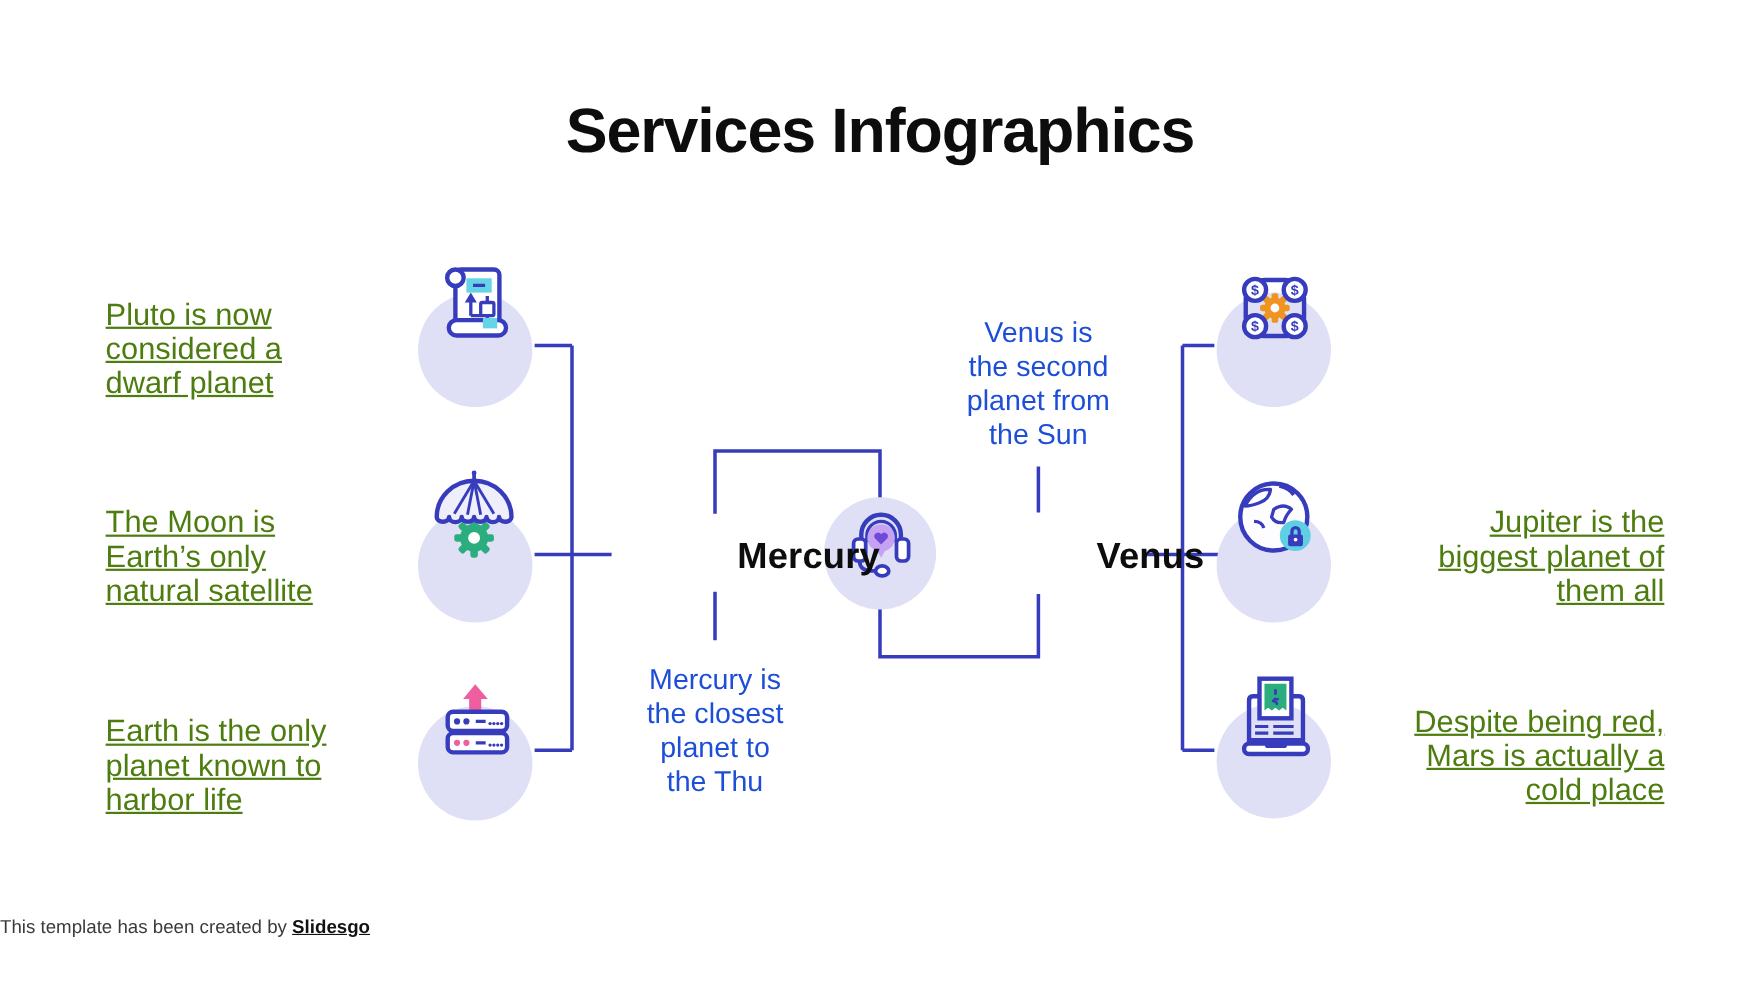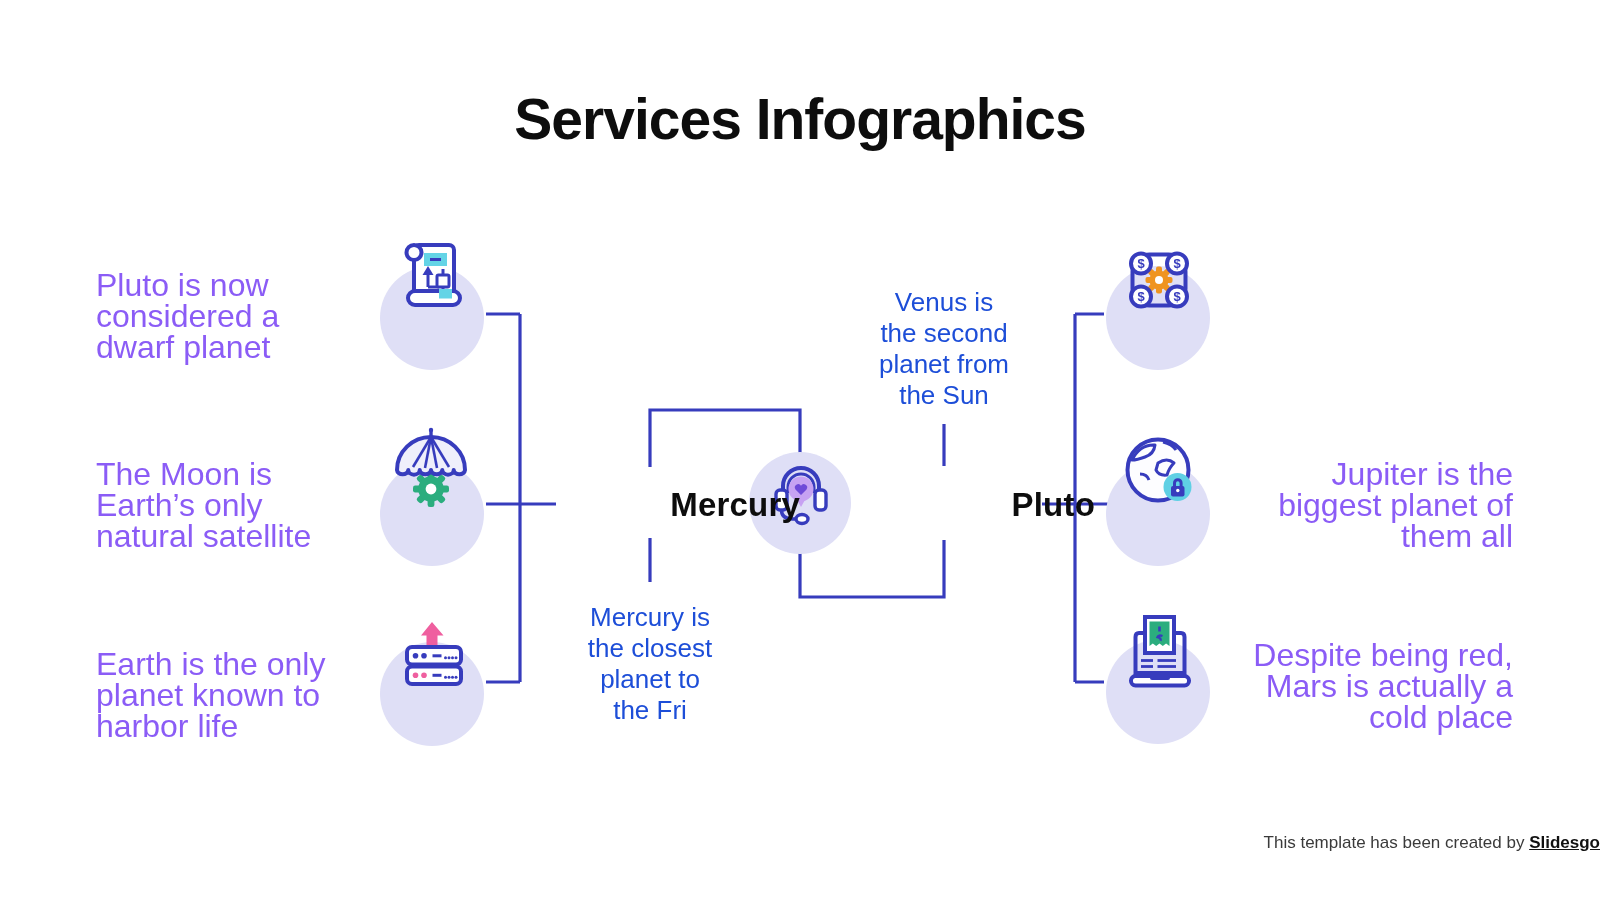--- a/index.html
+++ b/index.html
@@ -4,27 +4,27 @@
 <style>
   html,body{margin:0;padding:0;background:#ffffff;}
   .slide{position:relative;width:1600px;height:900px;background:#ffffff;overflow:hidden;
          font-family:"Liberation Sans",sans-serif;color:#161616;padding-left:17px;}
   .title{position:absolute;top:86px;left:0;width:1600px;text-align:center;
          font-size:57px;font-weight:800;letter-spacing:-1px;color:#0d0d0d;}
   .connectors{position:absolute;left:0;top:0;z-index:1;}
   .bubble{position:absolute;width:104px;height:104px;border-radius:50%;background:#DFDFF6;z-index:2;}
   .bubble.center{width:102px;height:102px;}
   .icon{position:absolute;z-index:3;}
-  .side-text{position:absolute;font-size:32px;line-height:31px;white-space:pre-line;z-index:4;color:#8b5cf6;}
+  .side-text{position:absolute;font-size:28px;line-height:31px;white-space:pre-line;z-index:4;color:#4d7c0f;text-decoration:underline;}
   .side-text.right{text-align:right;}
   .planet-label{position:absolute;width:300px;text-align:right;font-size:33px;font-weight:700;
                 color:#0d0d0d;z-index:4;letter-spacing:0.2px;}
   .note{position:absolute;width:230px;text-align:center;font-size:26px;line-height:31px;
         white-space:pre-line;z-index:4;color:#1d4ed8;}
-  .footer{position:absolute;top:833px;left:0;width:1600px;text-align:right;font-size:17px;color:#3a3a3a;}
+  .footer{position:absolute;top:833px;left:0;width:1600px;text-align:left;font-size:17px;color:#3a3a3a;}
   .footer .brand{font-weight:700;color:#111;text-decoration:underline;cursor:pointer;}
 </style>
 </head>
 <body>
 
 <div class="slide">
 
   <div class="title">Services Infographics</div>
 
   <svg class="connectors" width="1600" height="900" viewBox="0 0 1600 900">
@@ -190,25 +190,25 @@
 harbor life</div>
 
   <div class="side-text right" style="right:104px;top:459px;width:340px">Jupiter is the
 biggest planet of
 them all</div>
   <div class="side-text right" style="right:104px;top:640px;width:340px">Despite being red,
 Mars is actually a
 cold place</div>
 
   <div class="planet-label" style="left:500px;top:486px">Mercury</div>
-  <div class="planet-label" style="left:795px;top:486px">Pluto</div>
+  <div class="planet-label" style="left:795px;top:486px">Venus</div>
   <div class="note" style="left:535px;top:602px">Mercury is
 the closest
 planet to
-the Fri</div>
+the Thu</div>
   <div class="note" style="left:829px;top:287px">Venus is
 the second
 planet from
 the Sun</div>
 
   <div class="footer"><span>This template has been created by </span><span class="brand">Slidesgo</span></div>
 
 </div>
 
 </body></html>

